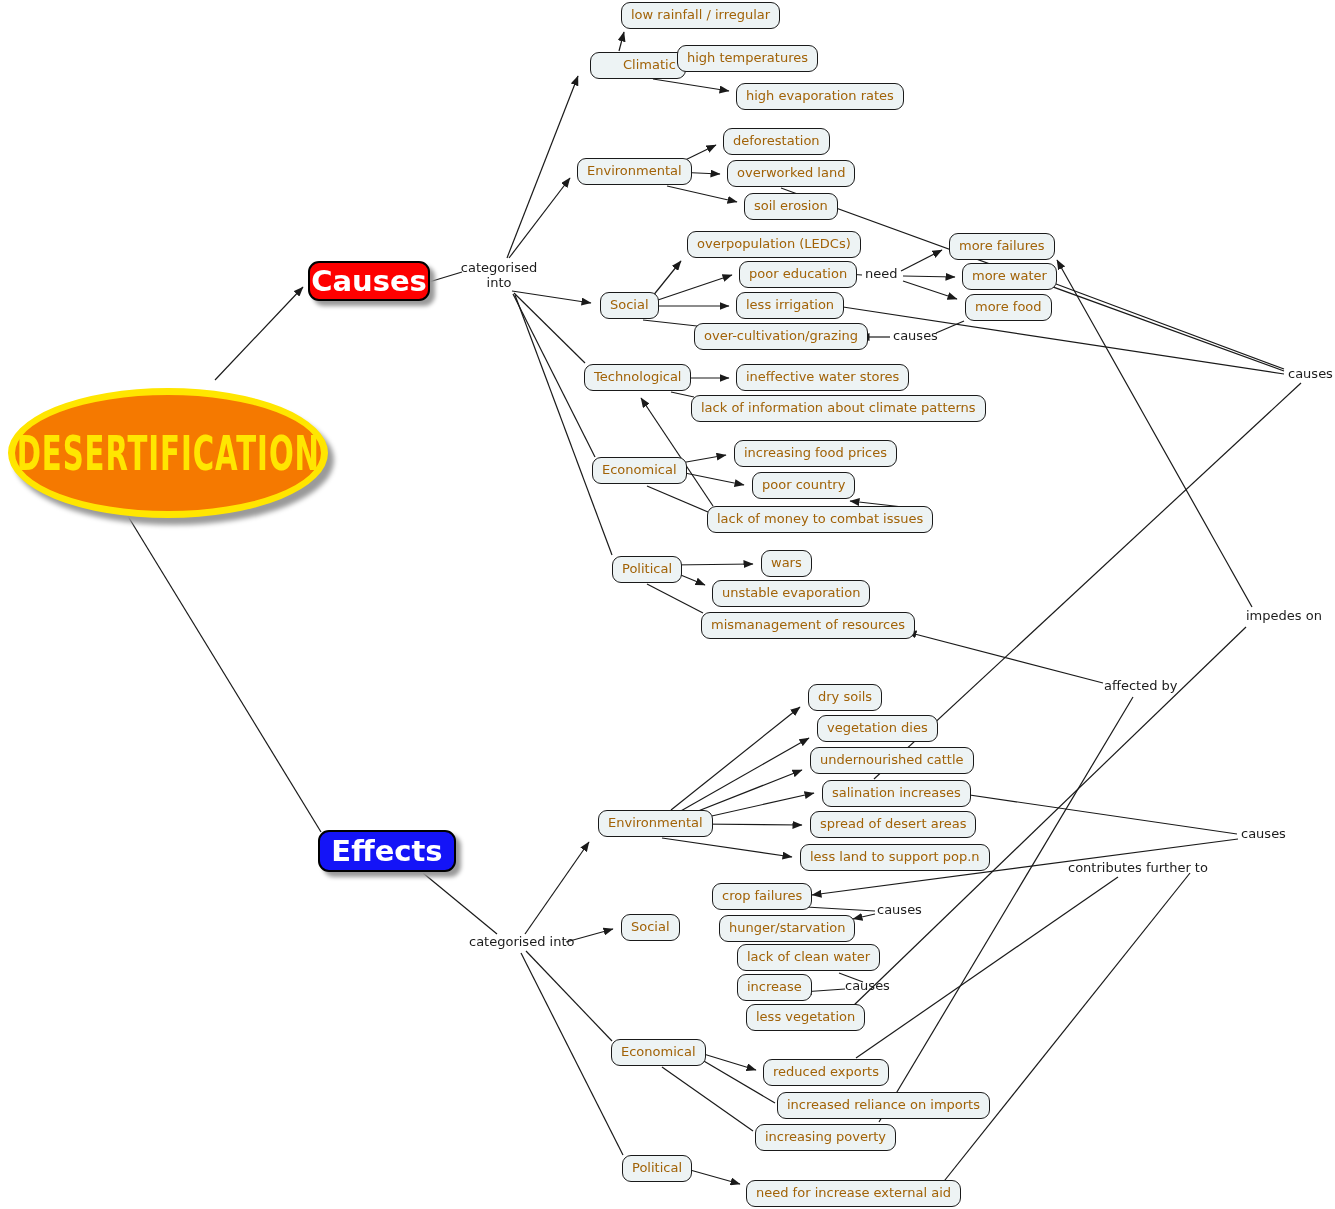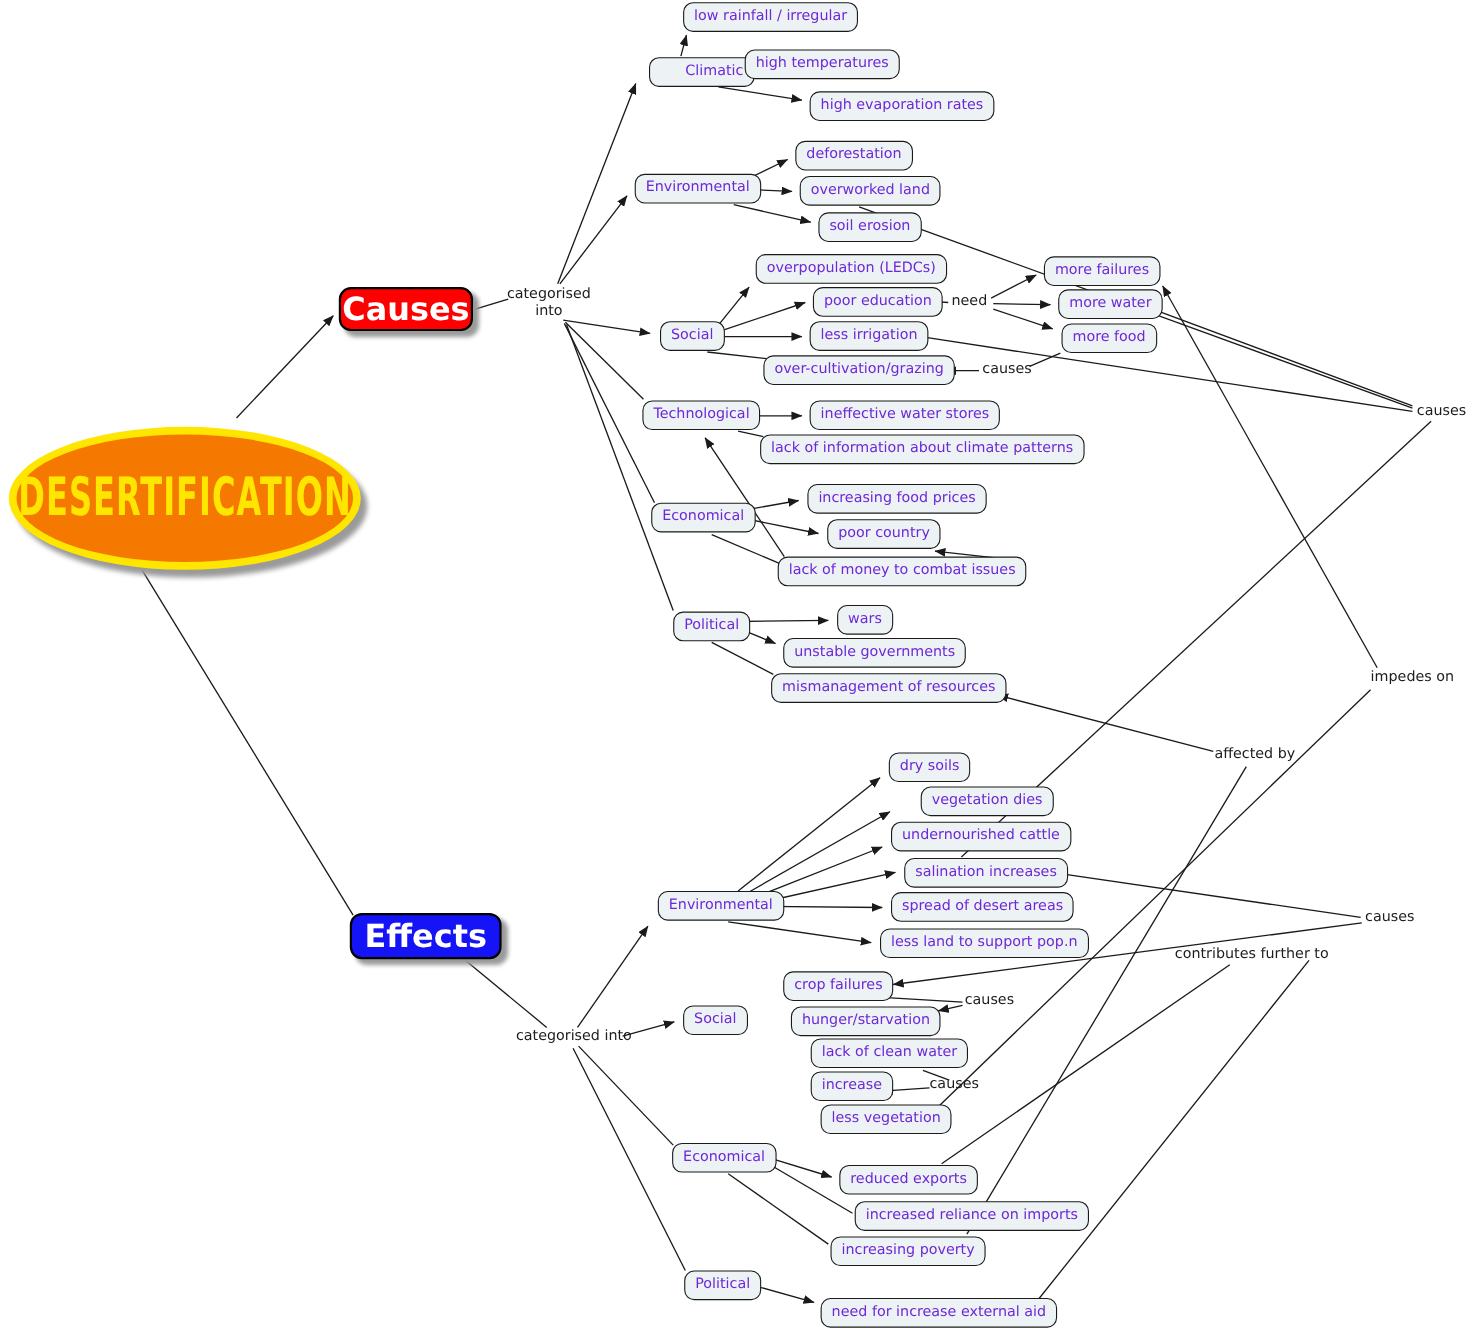--- a/index.html
+++ b/index.html
@@ -1,20 +1,20 @@
 <!DOCTYPE html>
 <html><head>
 <meta charset="utf-8">
 <style>
   html,body{margin:0;padding:0;background:#fff;}
   #canvas{position:relative;width:1335px;height:1209px;background:#ffffff;overflow:hidden;
           font-family:"DejaVu Sans","Liberation Sans",sans-serif;}
   #edges{position:absolute;left:0;top:0;width:1335px;height:1209px;}
   .node{position:absolute;box-sizing:border-box;background:#edf3f4;border:1.4px solid #1a1a1a;
-        border-radius:9px;padding:3px 9px 4px 9px;font-size:13px;color:#6d28d9;white-space:nowrap;
+        border-radius:9px;padding:3px 9px 4px 9px;font-size:13px;color:#a16207;white-space:nowrap;
         line-height:18px;}
   .lbl{position:absolute;font-size:13px;color:#1c1c1c;white-space:nowrap;line-height:15px;}
   .lbl2{text-align:center;white-space:normal;width:78px;}
   .big{position:absolute;border:2px solid #000;border-radius:11px;color:#fff;font-weight:bold;
        text-align:center;box-shadow:5px 5px 4px #9a9a9a;}
   #causesBox{left:308px;top:261px;width:118px;height:36px;font-size:29px;line-height:36px;background:#fe0000;}
   #effectsBox{left:318px;top:830px;width:134px;height:38px;font-size:29px;line-height:38px;background:#1414f7;}
   #ellipse{position:absolute;left:8px;top:388px;width:306px;height:116px;background:#f57900;
            border:7px solid #ffe600;border-radius:50%;box-shadow:6px 7px 5px #9a9a9a;
            display:flex;align-items:center;justify-content:center;}
@@ -139,32 +139,32 @@
   <div class="node" style="left:736px;top:364px;">ineffective water stores</div>
   <div class="node" style="left:691px;top:395px;">lack of information about climate patterns</div>
 
   <div class="node" style="left:592px;top:457px;">Economical</div>
   <div class="node" style="left:734px;top:440px;">increasing food prices</div>
   <div class="node" style="left:752px;top:472px;">poor country</div>
   <div class="node" style="left:707px;top:506px;">lack of money to combat issues</div>
 
   <div class="node" style="left:612px;top:556px;">Political</div>
   <div class="node" style="left:761px;top:550px;">wars</div>
-  <div class="node" style="left:712px;top:580px;">unstable governments</div>
+  <div class="node" style="left:712px;top:580px;">unstable evaporation</div>
   <div class="node" style="left:701px;top:612px;">mismanagement of resources</div>
 
   <div class="lbl" style="left:1288px;top:366px;">causes</div>
   <div class="lbl" style="left:1246px;top:608px;">impedes on</div>
   <div class="lbl" style="left:1104px;top:678px;">affected by</div>
   <div class="lbl" style="left:1241px;top:826px;">causes</div>
   <div class="lbl" style="left:1068px;top:860px;">contributes further to</div>
 
   <div class="node" style="left:598px;top:810px;">Environmental</div>
   <div class="node" style="left:808px;top:684px;">dry soils</div>
-  <div class="node" style="left:817px;top:715px;margin-left:20px;">vegetation dies</div>
+  <div class="node" style="left:817px;top:715px;">vegetation dies</div>
   <div class="node" style="left:810px;top:747px;">undernourished cattle</div>
   <div class="node" style="left:822px;top:780px;">salination increases</div>
   <div class="node" style="left:810px;top:811px;">spread of desert areas</div>
   <div class="node" style="left:800px;top:844px;">less land to support pop.n</div>
 
   <div class="node" style="left:621px;top:914px;">Social</div>
   <div class="node" style="left:712px;top:883px;">crop failures</div>
   <div class="node" style="left:719px;top:915px;">hunger/starvation</div>
   <div class="node" style="left:737px;top:944px;">lack of clean water</div>
   <div class="node" style="left:737px;top:974px;">increase</div>

